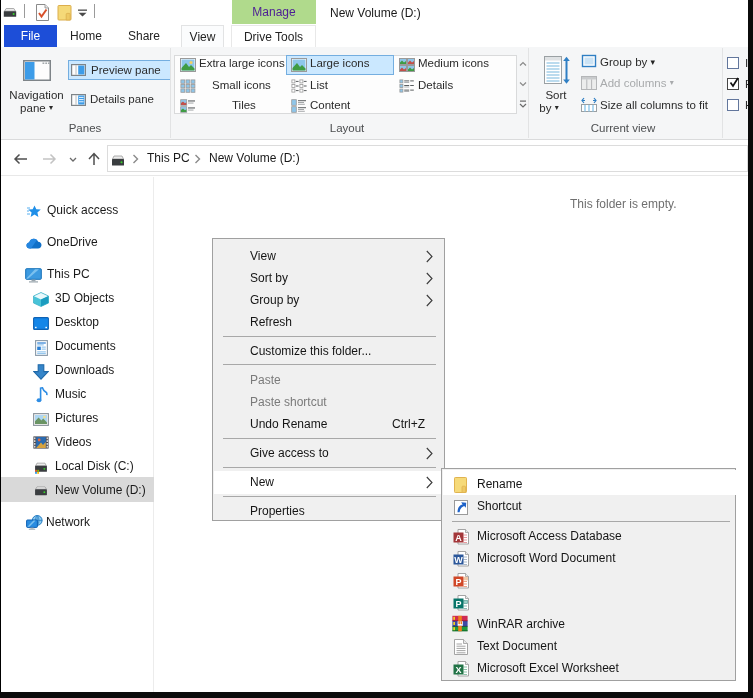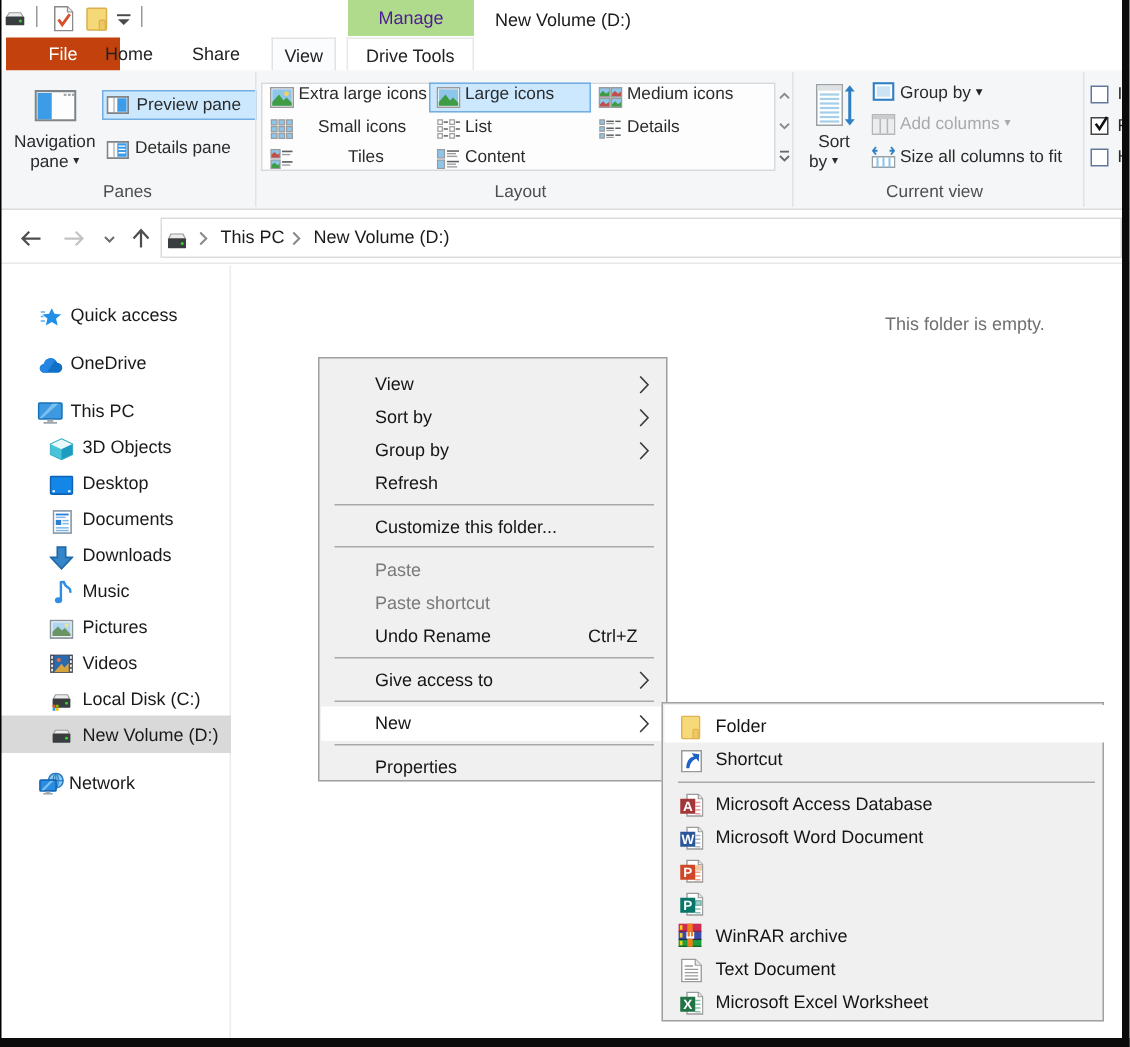--- a/index.html
+++ b/index.html
@@ -45,21 +45,21 @@
     </svg>
     <div class="abs" style="left:94px;top:4px;width:1px;height:14px;background:#9a9a9a;"></div>
 
     <div class="abs" style="left:232px;top:0;width:84px;height:24px;background:#b0da8c;"></div>
     <div class="abs t12 ctr" style="left:232px;top:0;width:84px;height:24px;justify-content:center;color:#4c1d95;">Manage</div>
 
     <div class="abs t12" style="left:330px;top:6px;color:#1a1a1a;">New Volume (D:)</div>
   </div>
 
   <div class="abs" id="tabrow" style="left:0;top:25px;width:753px;height:22px;background:#fff;">
-    <div class="abs ctr" style="left:4px;top:0;width:76px;height:22px;background:#c2410c;justify-content:center;color:#fff;font-size:12px;">File</div>
+    <div class="abs ctr" style="left:4px;top:0;width:53px;height:22px;background:#1d4ed8;justify-content:center;color:#fff;font-size:12px;">File</div>
     <div class="abs ctr t12" style="left:57px;top:0;width:58px;height:22px;justify-content:center;color:#232323;">Home</div>
     <div class="abs ctr t12" style="left:115px;top:0;width:58px;height:22px;justify-content:center;color:#232323;">Share</div>
     <div class="abs ctr t12" style="left:181px;top:0;width:43px;height:22px;justify-content:center;background:#fbfcfd;border:1px solid #e2e3e4;border-bottom:none;box-sizing:border-box;color:#232323;">View</div>
     <div class="abs ctr t12" style="left:231px;top:0;width:85px;height:22px;justify-content:center;background:#fff;border:1px solid #e8e8e8;border-bottom:none;box-sizing:border-box;color:#232323;">Drive Tools</div>
   </div>
 
   <div class="abs" id="ribbon" style="left:0;top:47px;width:753px;height:92px;background:#f5f6f7;border-bottom:1px solid #dadbdc;box-sizing:content-box;font-size:11.5px;color:#2b2b2b;">
 
     <svg class="abs" style="left:23px;top:13px;" width="28" height="21" viewBox="0 0 28 21">
       <rect x="0.75" y="0.75" width="26.5" height="19.5" fill="#fdfdfd" stroke="#7e8488" stroke-width="1.5"></rect>
@@ -417,21 +417,21 @@
       <path d="M6.2 5.4 H16.2 M11.2 0.4 V10.4 M11.2 0.4 C9 1.8 9 9 11.2 10.4 M11.2 0.4 C13.4 1.8 13.4 9 11.2 10.4" fill="none" stroke="#2a7fc4" stroke-width="0.8"></path>
       <circle cx="11.2" cy="5.4" r="4.9" fill="none" stroke="#2a7fc4" stroke-width="1"></circle>
       <rect x="0.6" y="5" width="10.8" height="7.4" rx="0.8" fill="#2a8ce0" stroke="#0f62b4" stroke-width="1"></rect>
       <path d="M1.4 11.8 L7.4 5.6 H9.6 L3.4 11.8 Z" fill="#7cc1ef"></path>
       <rect x="4.4" y="12.6" width="3.2" height="1" fill="#9aa5ad"></rect>
       <rect x="2.8" y="13.7" width="6.4" height="1" fill="#9aa5ad"></rect>
     </svg>
     <div class="abs t12" style="left:46px;top:338px;">Network</div>
   </div>
 
-  <div class="abs t12" id="emptymsg" style="left:590px;top:197px;color:#6f6f6f;margin-top:12px;">This folder is empty.</div>
+  <div class="abs t12" id="emptymsg" style="left:570px;top:197px;color:#6f6f6f;">This folder is empty.</div>
 
   <div class="abs menu" id="menu1" style="left:212px;top:238px;width:233px;height:283px;">
     <div class="abs mi" style="left:37px;top:10px;">View</div>
     <svg class="abs" style="left:213px;top:11px;" width="7" height="13" viewBox="0 0 7 13">
         <path d="M0.8 1 L6 6.5 L0.8 12" fill="none" stroke="#3a3a3a" stroke-width="1.1"></path>
       </svg>
     <div class="abs mi" style="left:37px;top:32px;">Sort by</div>
     <svg class="abs" style="left:213px;top:33px;" width="7" height="13" viewBox="0 0 7 13">
         <path d="M0.8 1 L6 6.5 L0.8 12" fill="none" stroke="#3a3a3a" stroke-width="1.1"></path>
       </svg>
@@ -461,21 +461,21 @@
     <div class="abs sep" style="left:10px;top:257px;width:213px;"></div>
     <div class="abs mi" style="left:37px;top:265px;">Properties</div>
   </div>
 
   <div class="abs menu" id="menu2" style="left:441px;top:468px;width:295px;height:213px;">
     <div class="abs" style="left:1px;top:1px;width:293px;height:25px;background:#fff;"></div>
     <svg class="abs" style="left:12px;top:8px;" width="13" height="16" viewBox="0 0 13 16">
       <rect x="0.5" y="0.5" width="12" height="15" rx="0.8" fill="#f6da79" stroke="#e0b350" stroke-width="1"></rect>
       <path d="M8 15.5 V10 Q8 9.2 8.8 9.2 H10.7 Q11.5 9.2 11.5 10 V15.5 Z" fill="#eec963" stroke="#e0b350" stroke-width="0.8"></path>
     </svg>
-    <div class="abs mi" style="left:35px;top:8px;">Folder</div>
+    <div class="abs mi" style="left:35px;top:8px;">Rename</div>
     <svg class="abs" style="left:12px;top:31px;" width="14" height="15" viewBox="0 0 14 15">
       <rect x="0.5" y="0.5" width="13" height="14" fill="#fff" stroke="#9a9a9a"></rect>
       <path d="M3.5 12.2 C3.6 7.4 5.6 4.8 8.6 4.4 L7.2 2.2 L12.2 2.8 L11.8 7.8 L10.2 5.9 C7.6 6.8 6 8.8 5.6 12.2 Z" fill="#1e62c8"></path>
     </svg>
     <div class="abs mi" style="left:35px;top:30px;">Shortcut</div>
     <div class="abs sep" style="left:10px;top:52px;width:278px;"></div>
 
     <svg class="abs" style="left:11px;top:60px;" width="16" height="16" viewBox="0 0 16 16">
       <path d="M5 0.5 H12.5 L15.5 3.5 V15 H5 Z" fill="#fff" stroke="#9a9a9a" stroke-width="0.9"></path>
       <path d="M12.5 0.5 V3.5 H15.5" fill="#e8e8e8" stroke="#9a9a9a" stroke-width="0.8"></path>

